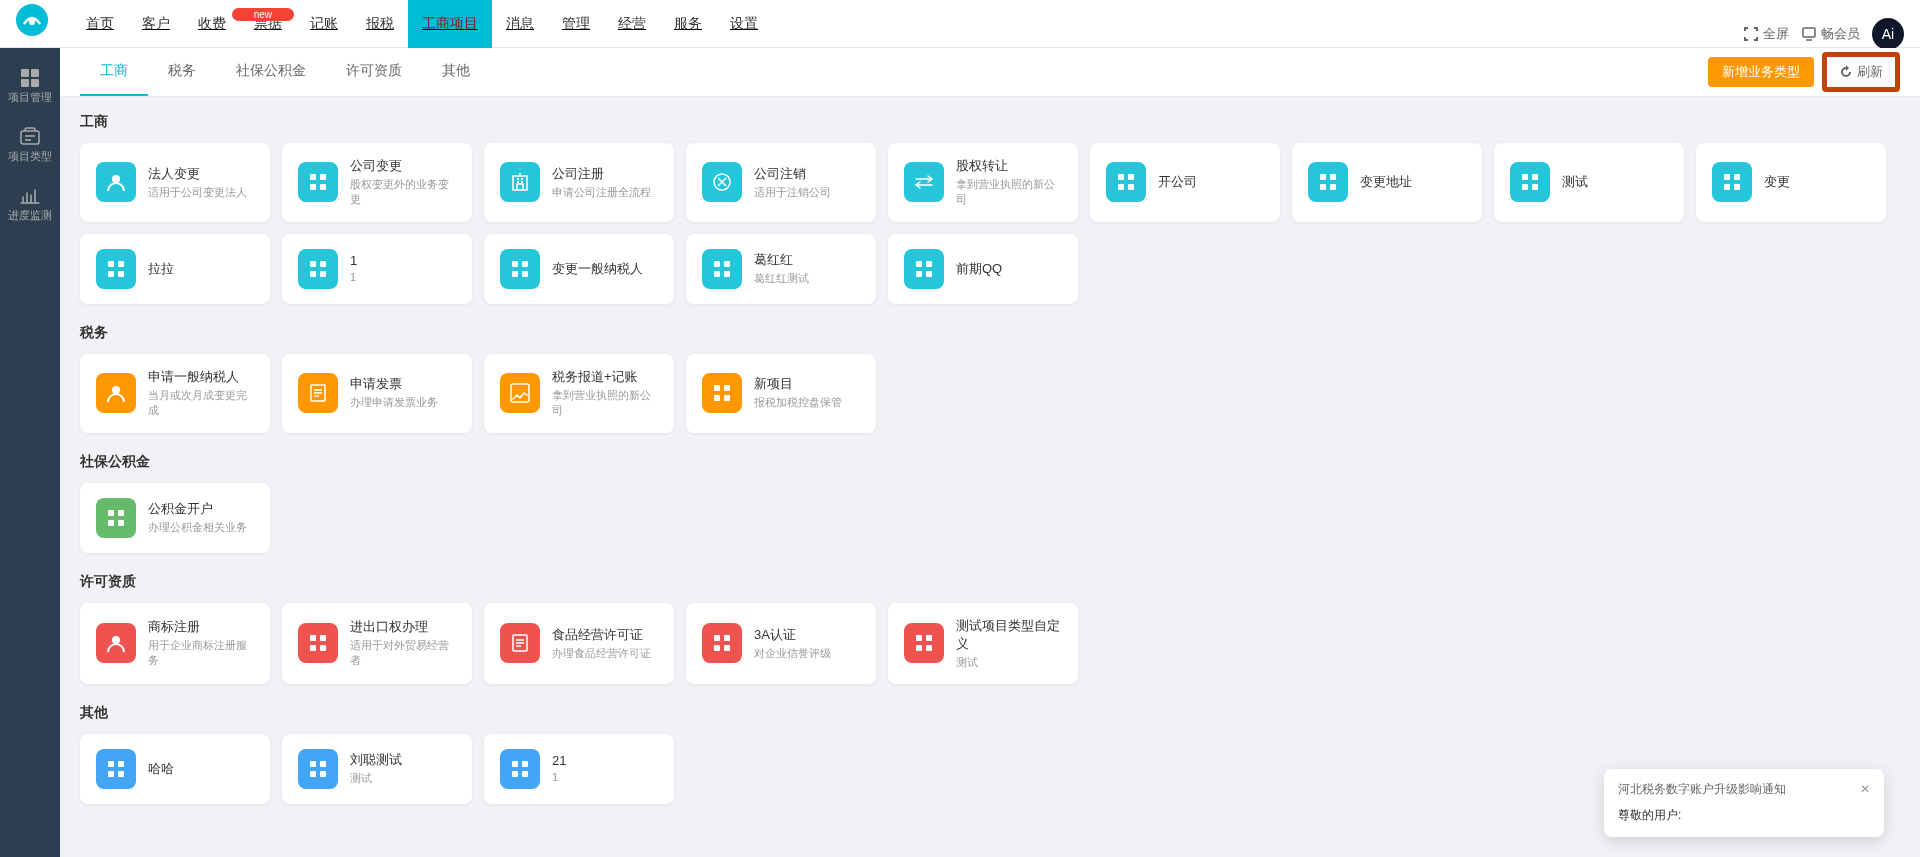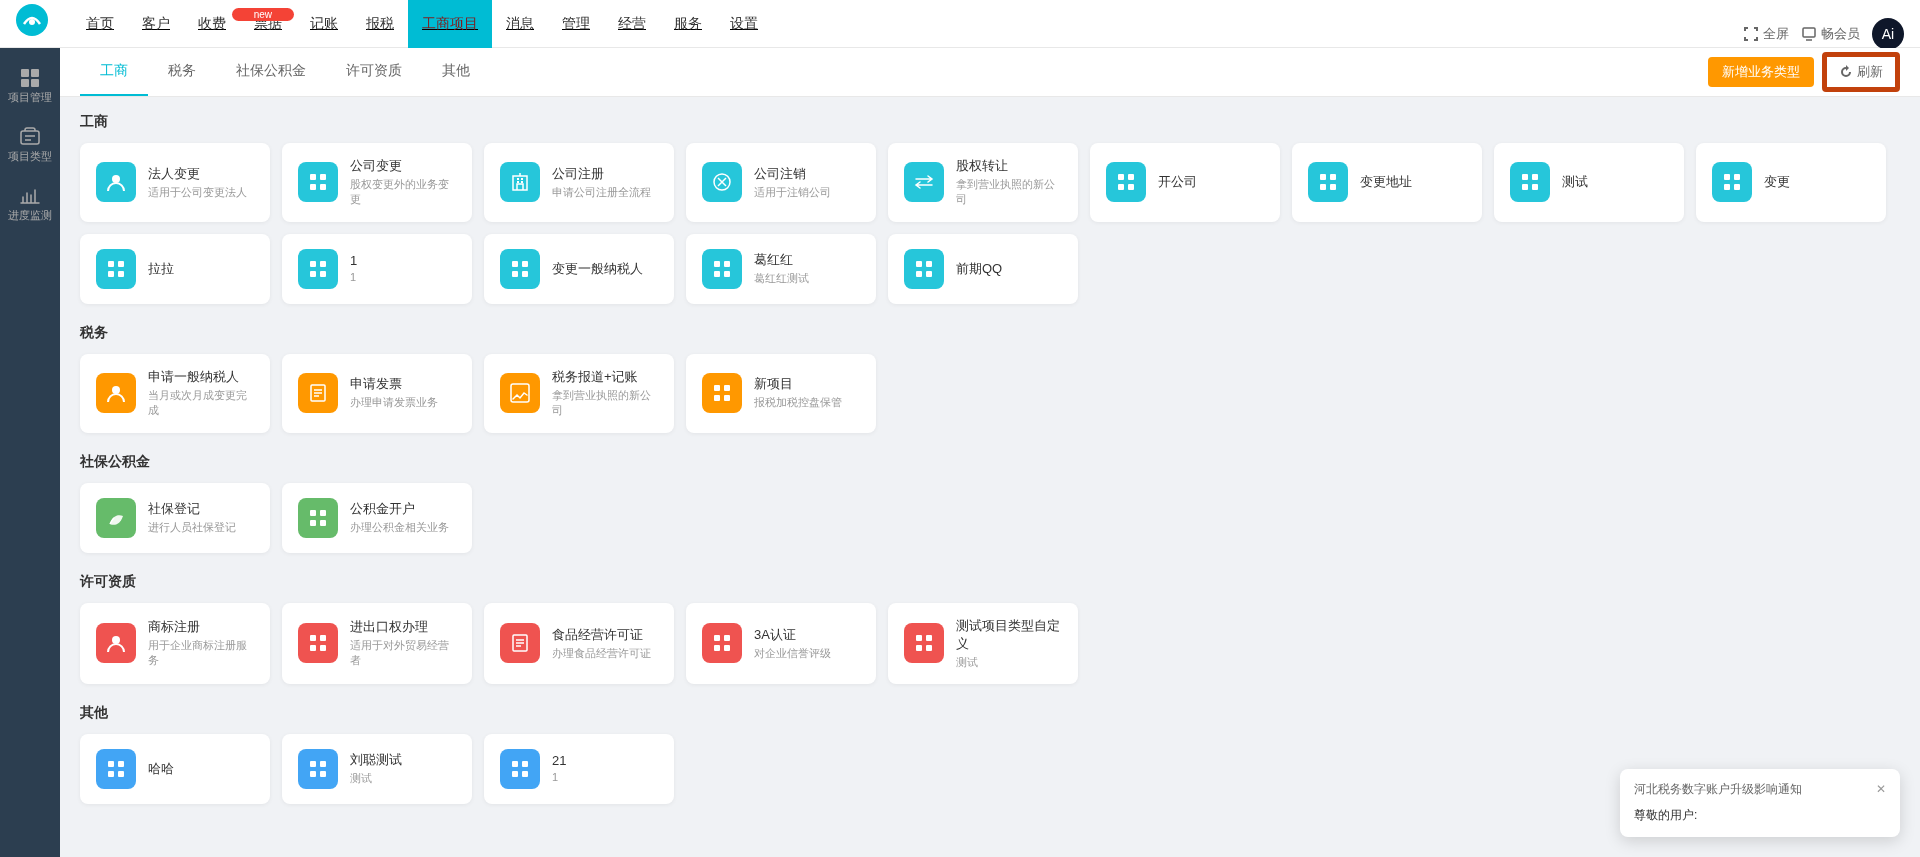--- a/index.html
+++ b/index.html
@@ -41,21 +41,21 @@
     .content { padding: 16px 20px; }
     .section-title { font-size: 14px; color: #333; font-weight: bold; margin-bottom: 12px; }
     .card-grid { display: flex; flex-wrap: wrap; gap: 12px; margin-bottom: 20px; }
     .card { background: #fff; border-radius: 8px; padding: 14px 16px; display: flex; align-items: center; gap: 12px; width: 190px; min-height: 70px; cursor: pointer; box-shadow: 0 1px 4px rgba(0,0,0,0.06); }
     .card-icon { width: 40px; height: 40px; border-radius: 8px; display: flex; align-items: center; justify-content: center; flex-shrink: 0; }
     .card-info { display: flex; flex-direction: column; }
     .card-name { font-size: 13px; color: #333; font-weight: 500; }
     .card-desc { font-size: 11px; color: #999; margin-top: 2px; line-height: 1.4; }
 
     
-    .notification-popup { position: fixed; bottom: 20px; right: 20px; width: 280px; background: #fff; border-radius: 8px; box-shadow: 0 4px 16px rgba(0,0,0,0.15); padding: 12px 14px; font-size: 12px; }
+    .notification-popup { position: fixed; bottom: 20px; right: 36px; width: 280px; background: #fff; border-radius: 8px; box-shadow: 0 4px 16px rgba(0,0,0,0.15); padding: 12px 14px; font-size: 12px; }
     .notification-header { display: flex; justify-content: space-between; align-items: center; margin-bottom: 8px; color: #666; }
     .notification-close { cursor: pointer; color: #999; }
     .notification-text { color: #333; line-height: 1.6; }
   </style>
 </head>
 <body>
 
 <div class="top-nav">
   <div class="logo">
     <svg viewBox="0 0 32 32" fill="none">
@@ -395,32 +395,20 @@
               <div class="card-name">新项目</div>
               <div class="card-desc">报税加税控盘保管</div>
             </div>
           </div>
         </div>
         <div class="section-title">社保公积金</div>
         <div class="card-grid">
           <div class="card">
             <div class="card-icon" style="background: rgb(102, 187, 106);">
               <svg width="22" height="22" viewBox="0 0 22 22" fill="none">
-                <path d="M5 17c2-8 8-10 13-8-3 9-9 10-13 8z" fill="#fff" opacity="0.9"></path>
-                <path d="M5 17c0 0 2-4 4-6" stroke="#fff" stroke-width="1.5"></path>
-              </svg>
-            </div>
-            <div class="card-info">
-              <div class="card-name">社保登记</div>
-              <div class="card-desc">进行人员社保登记</div>
-            </div>
-          </div>
-          <div class="card">
-            <div class="card-icon" style="background: rgb(102, 187, 106);">
-              <svg width="22" height="22" viewBox="0 0 22 22" fill="none">
                 <rect x="3" y="3" width="6" height="6" rx="1" fill="#fff"></rect>
                 <rect x="13" y="3" width="6" height="6" rx="1" fill="#fff"></rect>
                 <rect x="3" y="13" width="6" height="6" rx="1" fill="#fff"></rect>
                 <rect x="13" y="13" width="6" height="6" rx="1" fill="#fff"></rect>
               </svg>
             </div>
             <div class="card-info">
               <div class="card-name">公积金开户</div>
               <div class="card-desc">办理公积金相关业务</div>
             </div>

